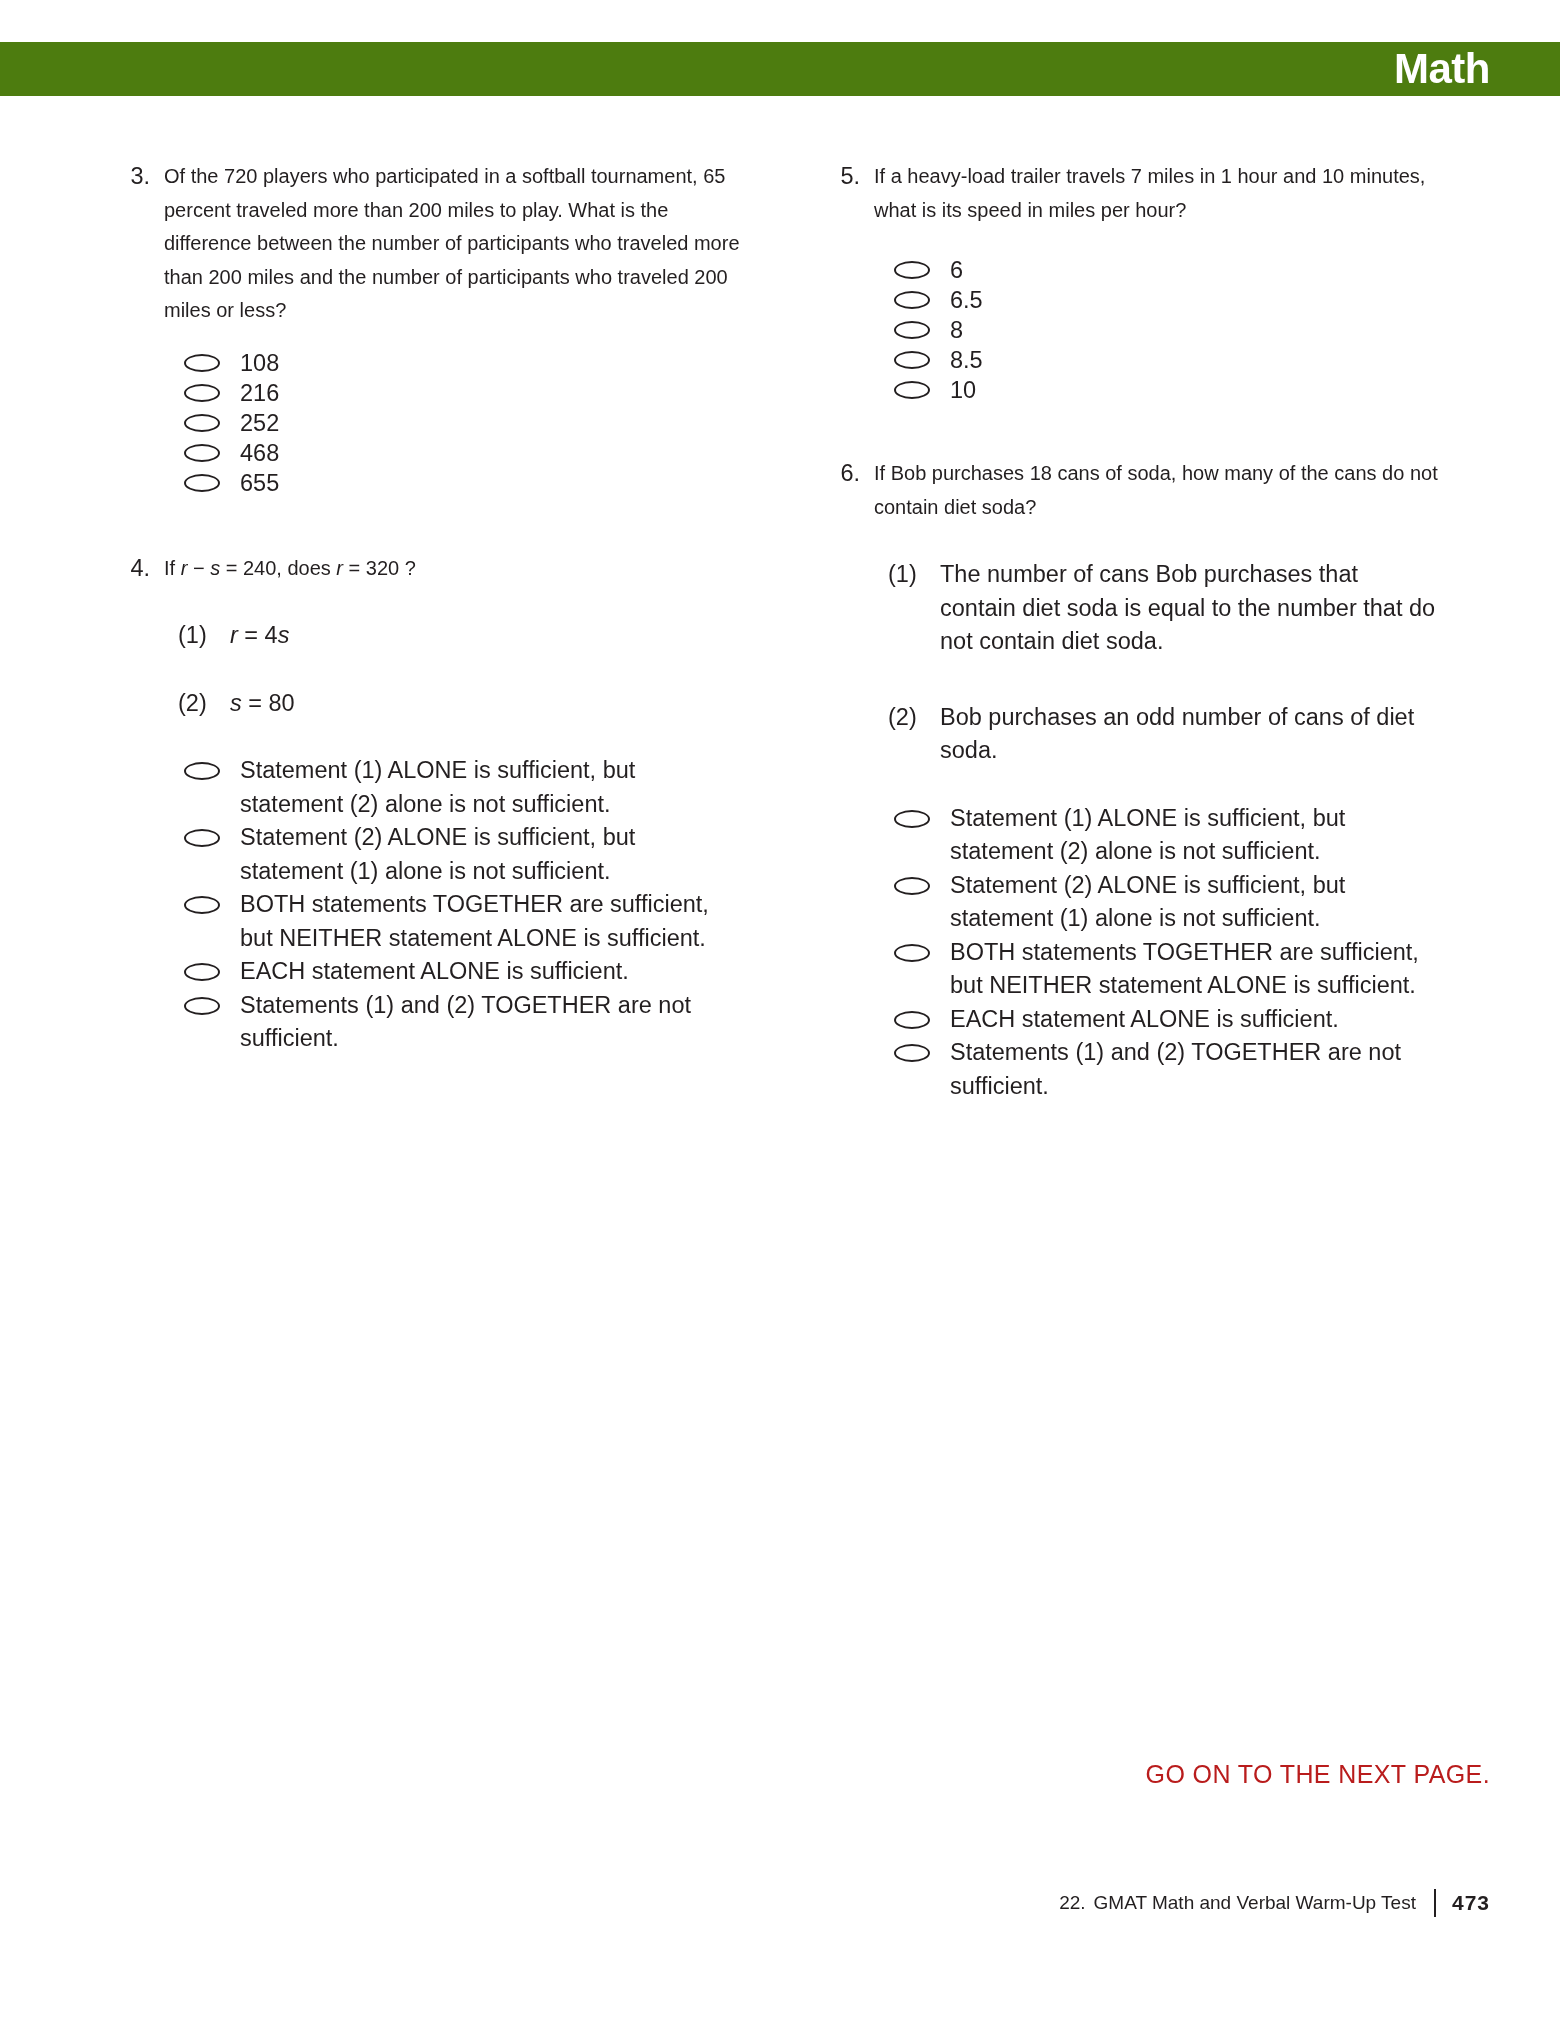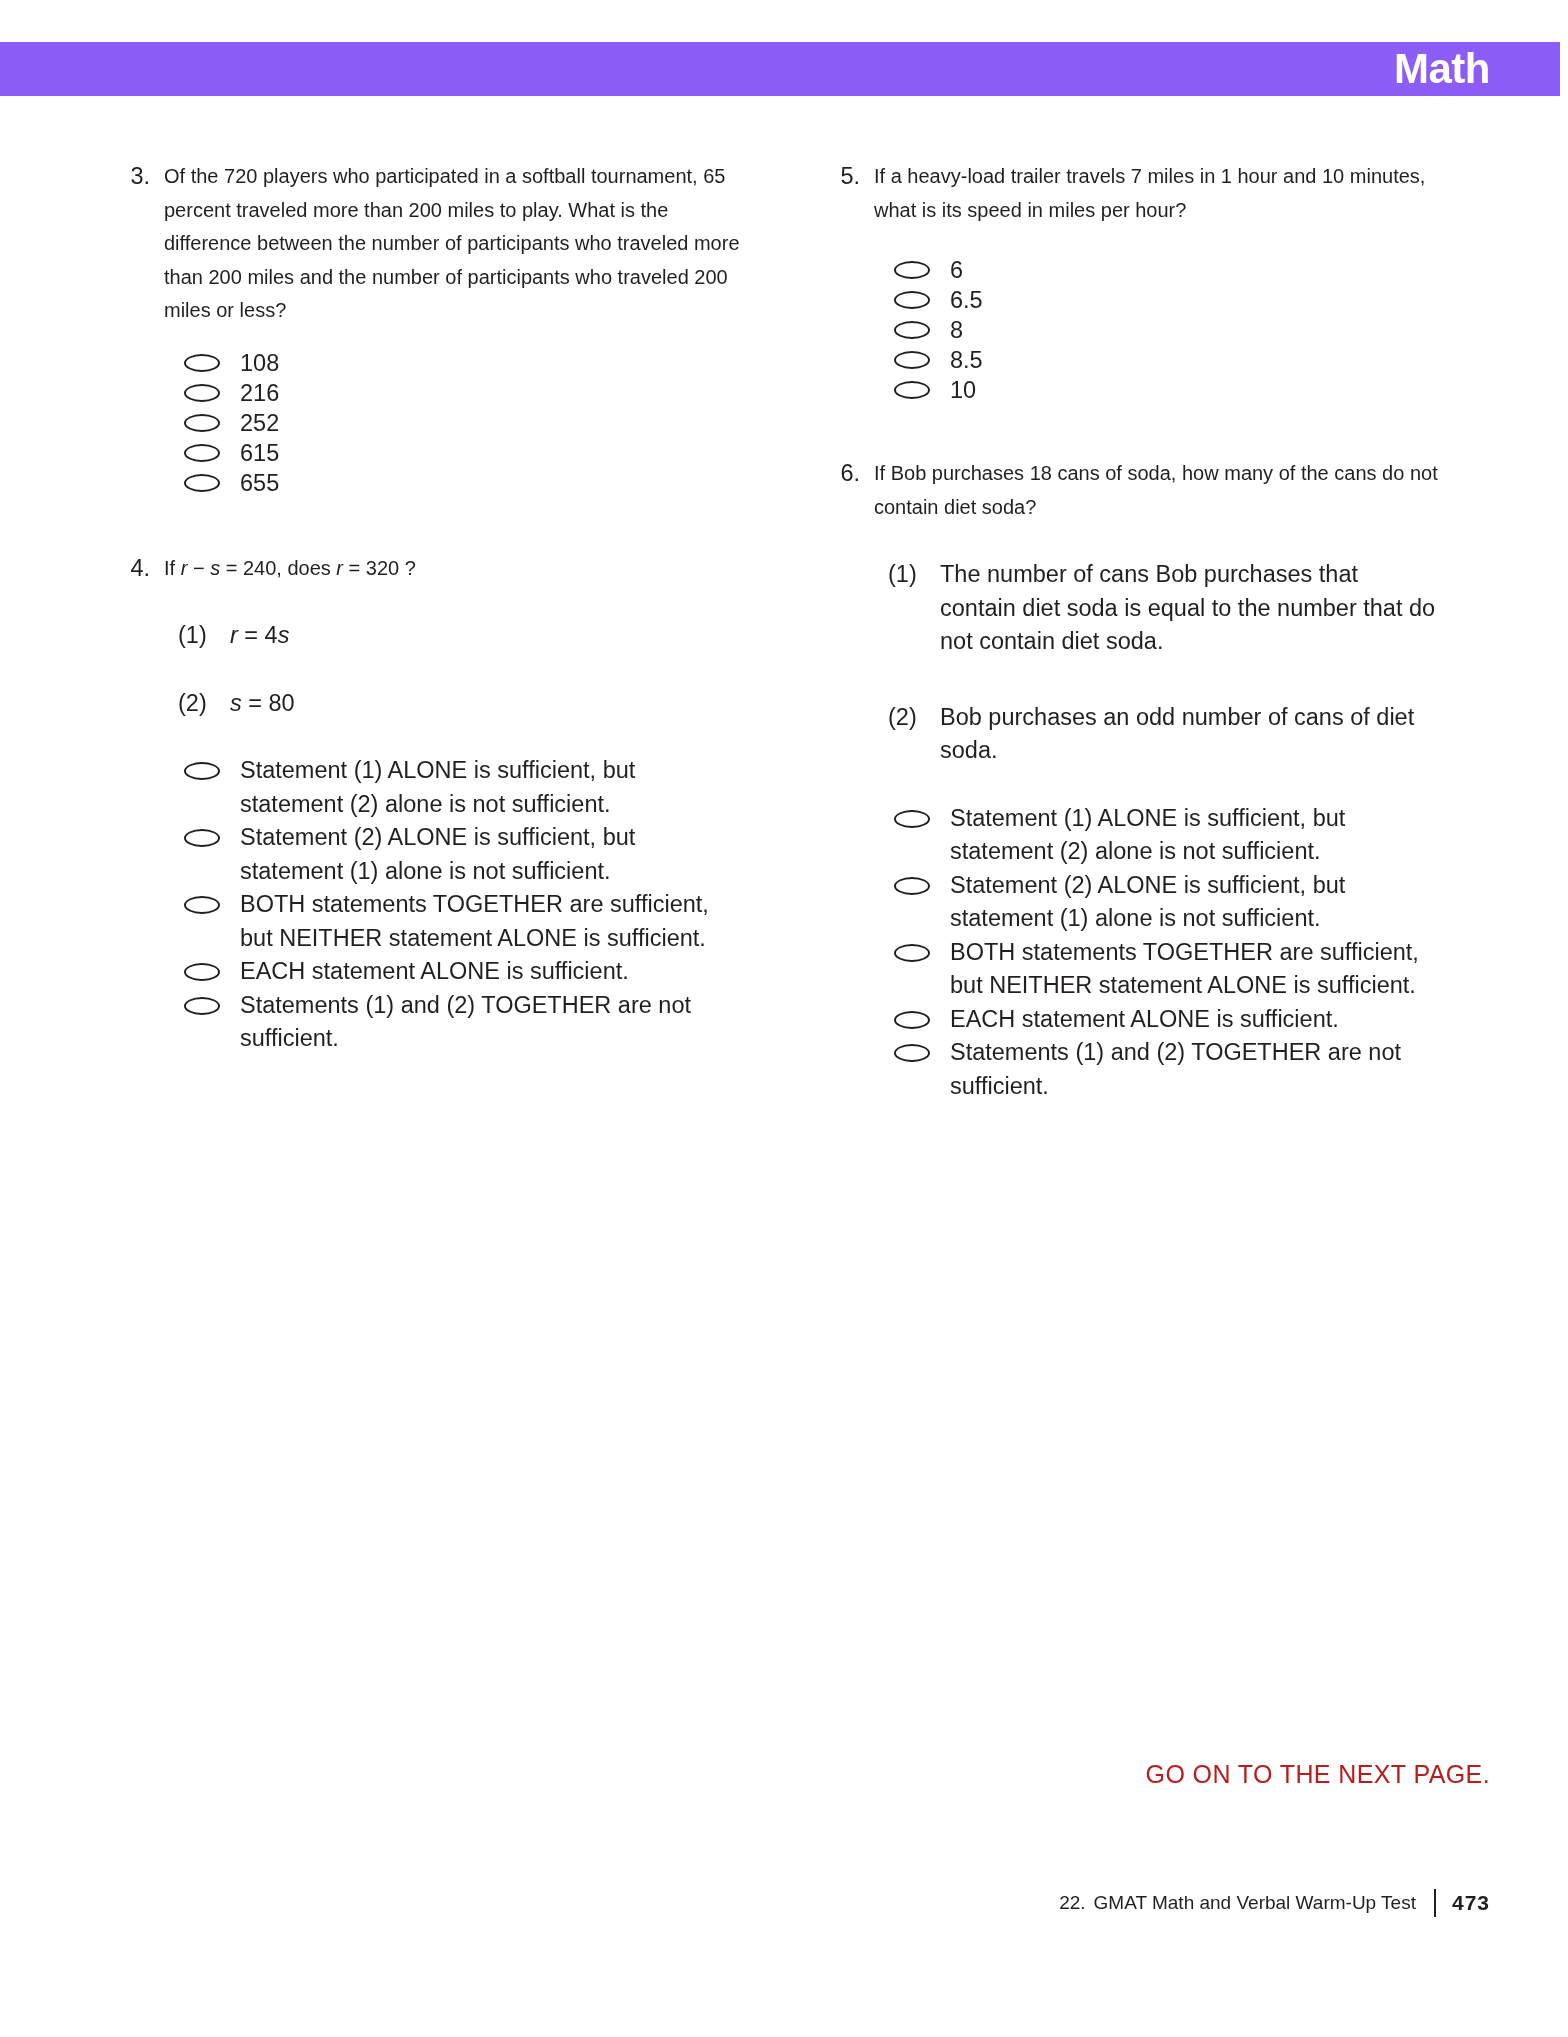--- a/index.html
+++ b/index.html
@@ -16,21 +16,21 @@
     overflow: hidden;
   }
 
   
   .header-bar {
     position: absolute;
     left: 0;
     top: 42px;
     width: 1560px;
     height: 54px;
-    background: #8b5cf6;
+    background: #4d7c0f;
     display: flex;
     align-items: center;
     justify-content: flex-end;
     box-sizing: border-box;
     padding-right: 70px;
   }
   .header-title {
     color: #ffffff;
     font-size: 42px;
     font-weight: bold;
@@ -180,21 +180,21 @@
       <div class="choice choice-num">
         <div class="bubble"></div>
         <div class="choice-label">216</div>
       </div>
       <div class="choice choice-num">
         <div class="bubble"></div>
         <div class="choice-label">252</div>
       </div>
       <div class="choice choice-num">
         <div class="bubble"></div>
-        <div class="choice-label">615</div>
+        <div class="choice-label">468</div>
       </div>
       <div class="choice choice-num">
         <div class="bubble"></div>
         <div class="choice-label">655</div>
       </div>
     </div>
 
     <div class="question" style="margin-top:54px">
       <div class="q-num">4.</div>
       <div class="q-text"><span>If </span><i>r</i><span> − </span><i>s</i><span>  = 240, does </span><i>r</i><span>  = 320 ?</span></div>

